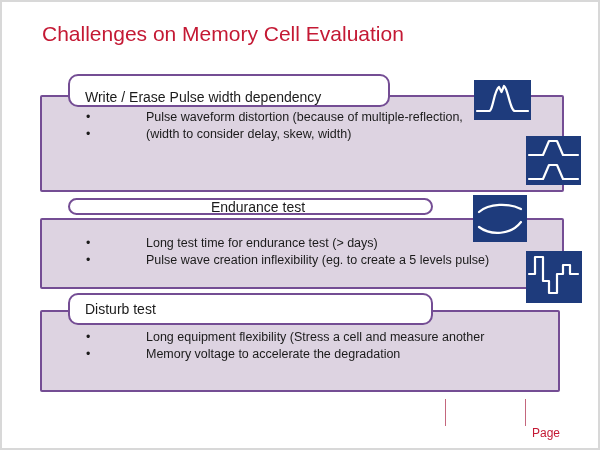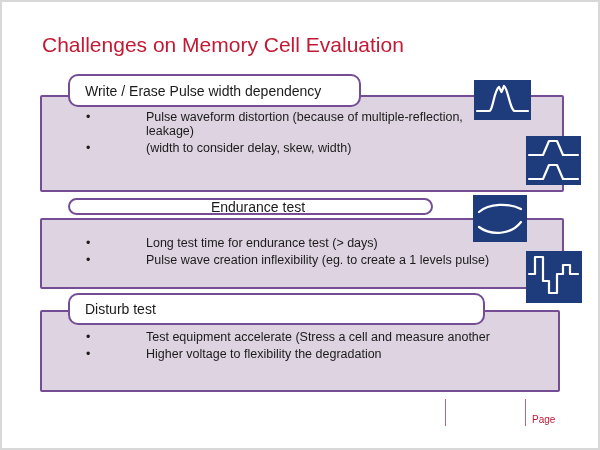--- a/index.html
+++ b/index.html
@@ -2,21 +2,21 @@
 <html><head>
 <meta charset="utf-8">
 <style>
   html,body { margin:0; padding:0; background:#fff; }
   .slide {
     position:relative; width:600px; height:450px;
     background:#ffffff; border:2px solid #d8d8d8; box-sizing:border-box;
     font-family:"Liberation Sans", sans-serif; overflow:hidden;
   }
   .title {
-    position:absolute; left:40px; top:31px;
+    position:absolute; left:40px; top:20px;
     font-size:21px; line-height:1.15; color:#c41934; font-weight:400;
     letter-spacing:0px;
   }
   .body-box {
     position:absolute; background:#ddd3e1;
     border:2px solid #744d94; border-radius:2px; box-sizing:border-box;
   }
   .header-box {
     position:absolute; background:#ffffff;
     border:2px solid #744d94; border-radius:10px; box-sizing:border-box;
@@ -28,39 +28,38 @@
   .dot { width:12px; flex:0 0 12px; text-align:left; }
   .bullet-text { flex:1; }
   .line { display:block;margin-left:48px; }
   .wave-icon { position:absolute; background:#1e3b7c; z-index:4; }
   .wave-icon svg { display:block; width:100%; height:100%; }
   .logo { position:absolute; left:33px; top:402px; display:flex; align-items:flex-start; }
   .logo-txt { margin-left:4px; margin-top:2px; }
   .logo-word { font-size:12.5px; font-weight:bold; color:#56575b; letter-spacing:0.5px; line-height:13px; }
   .logo-sub { font-size:6.5px; color:#808285; letter-spacing:1.6px; line-height:8px; }
   .vline { position:absolute; width:1px; height:27px; top:397px; background:#c4677d; }
-  .page-label { position:absolute; left:530px; top:412px; font-size:10px; color:#c41934; }
+  .page-label { position:absolute; left:530px; top:424px; font-size:12px; color:#c41934; }
 </style>
 </head>
 <body>
 
 <div class="slide">
 
   <div class="title">Challenges on Memory Cell Evaluation</div>
 
   <div class="body-box" style="left:38px; top:93px; width:524px; height:97px;"></div>
-  <div class="header-box" style="left:66px; top:72px; width:293px; height:33px;">
+  <div class="header-box" style="left:66px; top:72px; width:322px; height:33px;align-items:flex-end;">
     <span>Write / Erase Pulse width dependency</span>
   </div>
   <div class="bullets" style="left:84px; top:108px;">
     <div class="bullet">
       <span class="dot">•</span>
       <span class="bullet-text">
         <span class="line">Pulse waveform distortion (because of multiple-reflection,</span>
-        <span class="line">leakage)</span>
       </span>
     </div>
     <div class="bullet">
       <span class="dot">•</span>
       <span class="bullet-text">
         <span class="line">(width to consider delay, skew, width)</span>
       </span>
     </div>
   </div>
 
@@ -71,40 +70,40 @@
   <div class="bullets" style="left:84px; top:234px;">
     <div class="bullet">
       <span class="dot">•</span>
       <span class="bullet-text">
         <span class="line">Long test time for endurance test (&gt; days)</span>
       </span>
     </div>
     <div class="bullet">
       <span class="dot">•</span>
       <span class="bullet-text">
-        <span class="line">Pulse wave creation inflexibility (eg. to create a 1 levels pulse)</span>
+        <span class="line">Pulse wave creation inflexibility (eg. to create a 5 levels pulse)</span>
       </span>
     </div>
   </div>
 
   <div class="body-box" style="left:38px; top:308px; width:520px; height:82px;"></div>
-  <div class="header-box" style="left:66px; top:291px; width:417px; height:32px;">
+  <div class="header-box" style="left:66px; top:291px; width:365px; height:32px;">
     <span>Disturb test</span>
   </div>
   <div class="bullets" style="left:84px; top:328px;">
     <div class="bullet">
       <span class="dot">•</span>
       <span class="bullet-text">
-        <span class="line">Test equipment accelerate (Stress a cell and measure another</span>
+        <span class="line">Long equipment flexibility (Stress a cell and measure another</span>
       </span>
     </div>
     <div class="bullet">
       <span class="dot">•</span>
       <span class="bullet-text">
-        <span class="line">Higher voltage to flexibility the degradation</span>
+        <span class="line">Memory voltage to accelerate the degradation</span>
       </span>
     </div>
   </div>
 
   <div class="wave-icon" style="left:472px; top:78px; width:57px; height:40px;">
     <svg viewBox="0 0 57 40" fill="none" stroke="#ffffff" stroke-width="2.2" stroke-linecap="round" stroke-linejoin="round">
       <path d="M3 31 L15 31 C19 31 20 10 25 7 L27.5 12 L30 6 C34 8 36 31 41 31 L54 31"></path>
     </svg>
   </div>
   <div class="wave-icon" style="left:524px; top:134px; width:55px; height:49px;">

